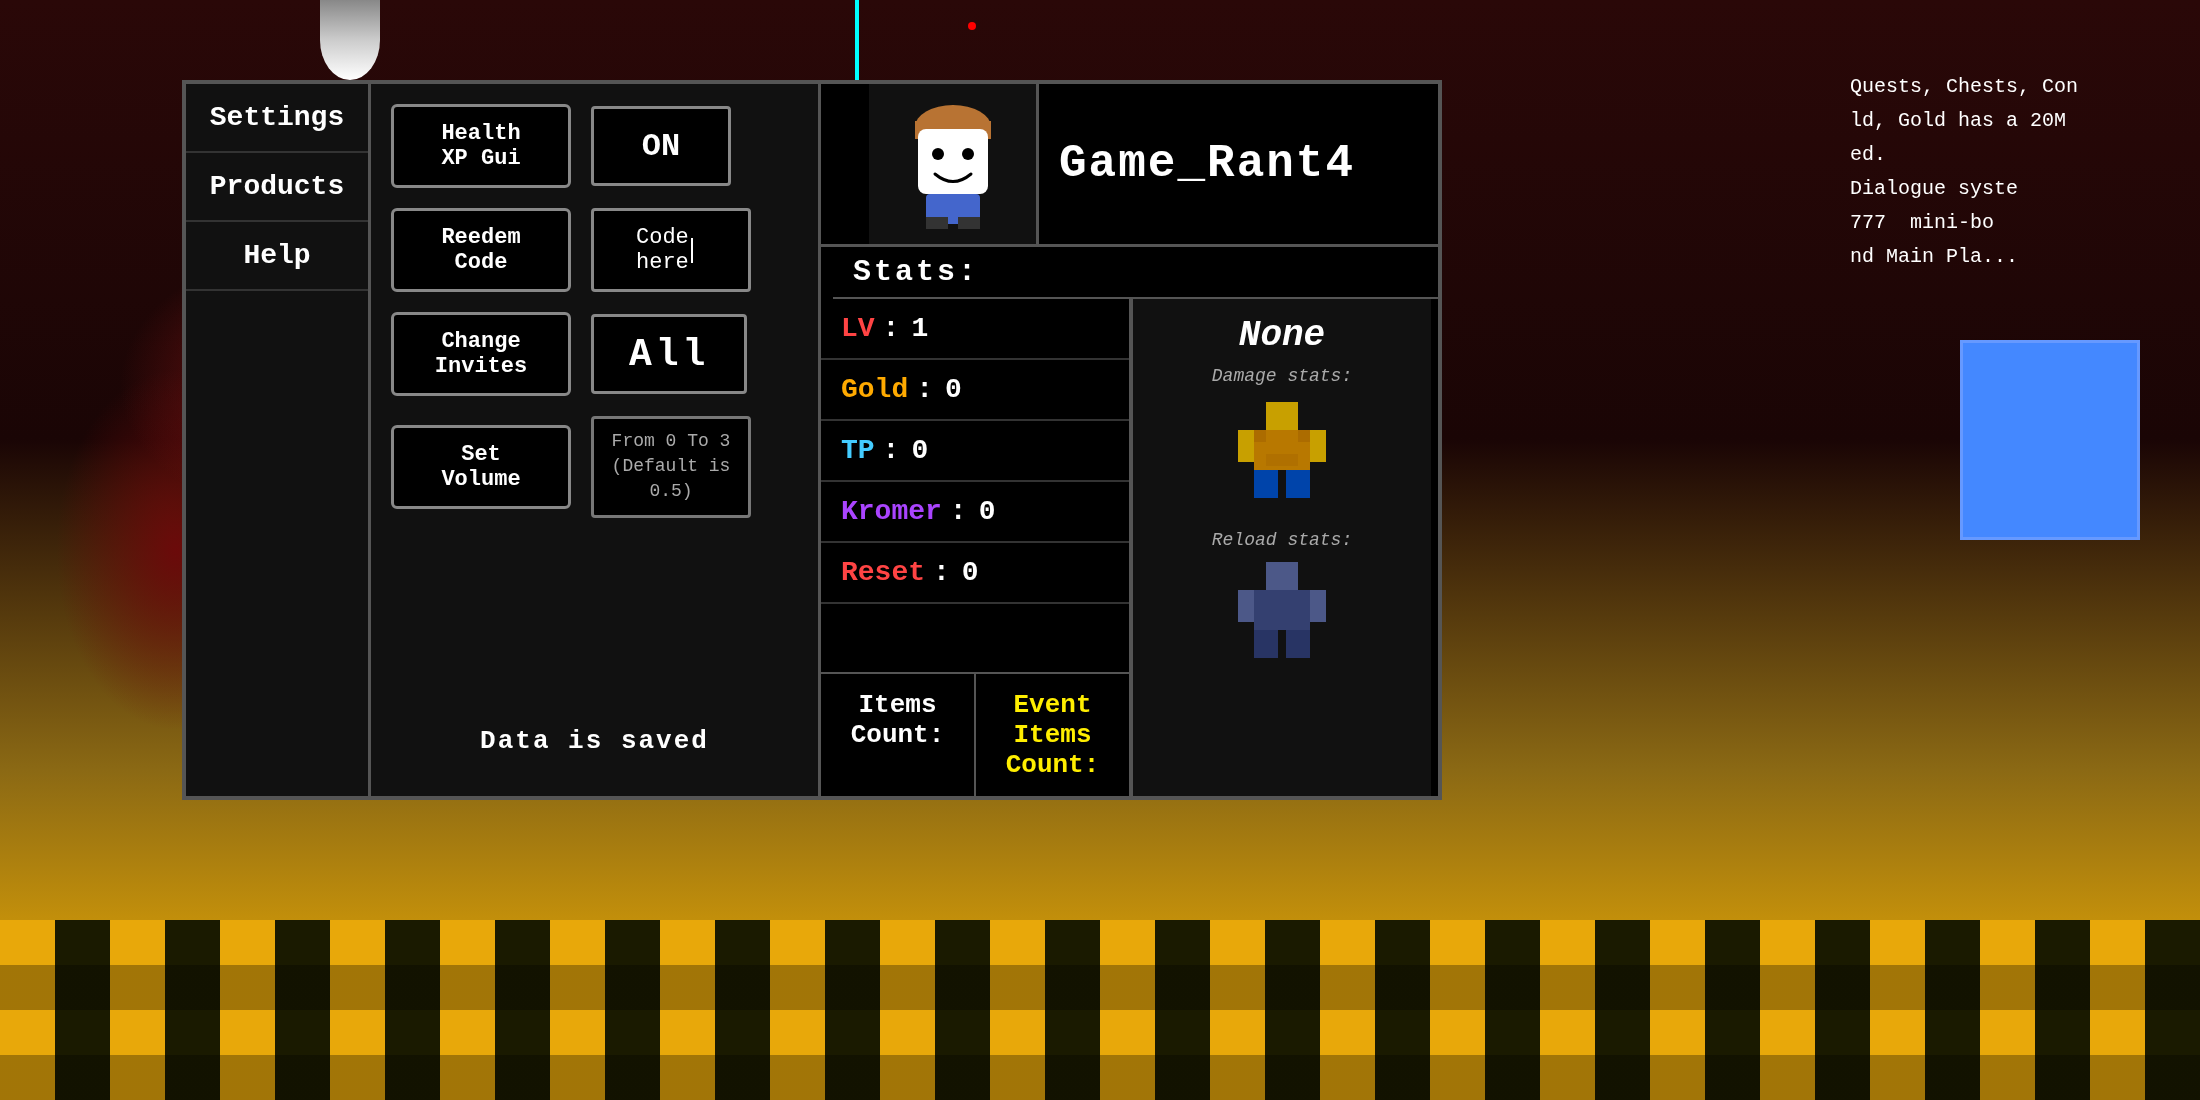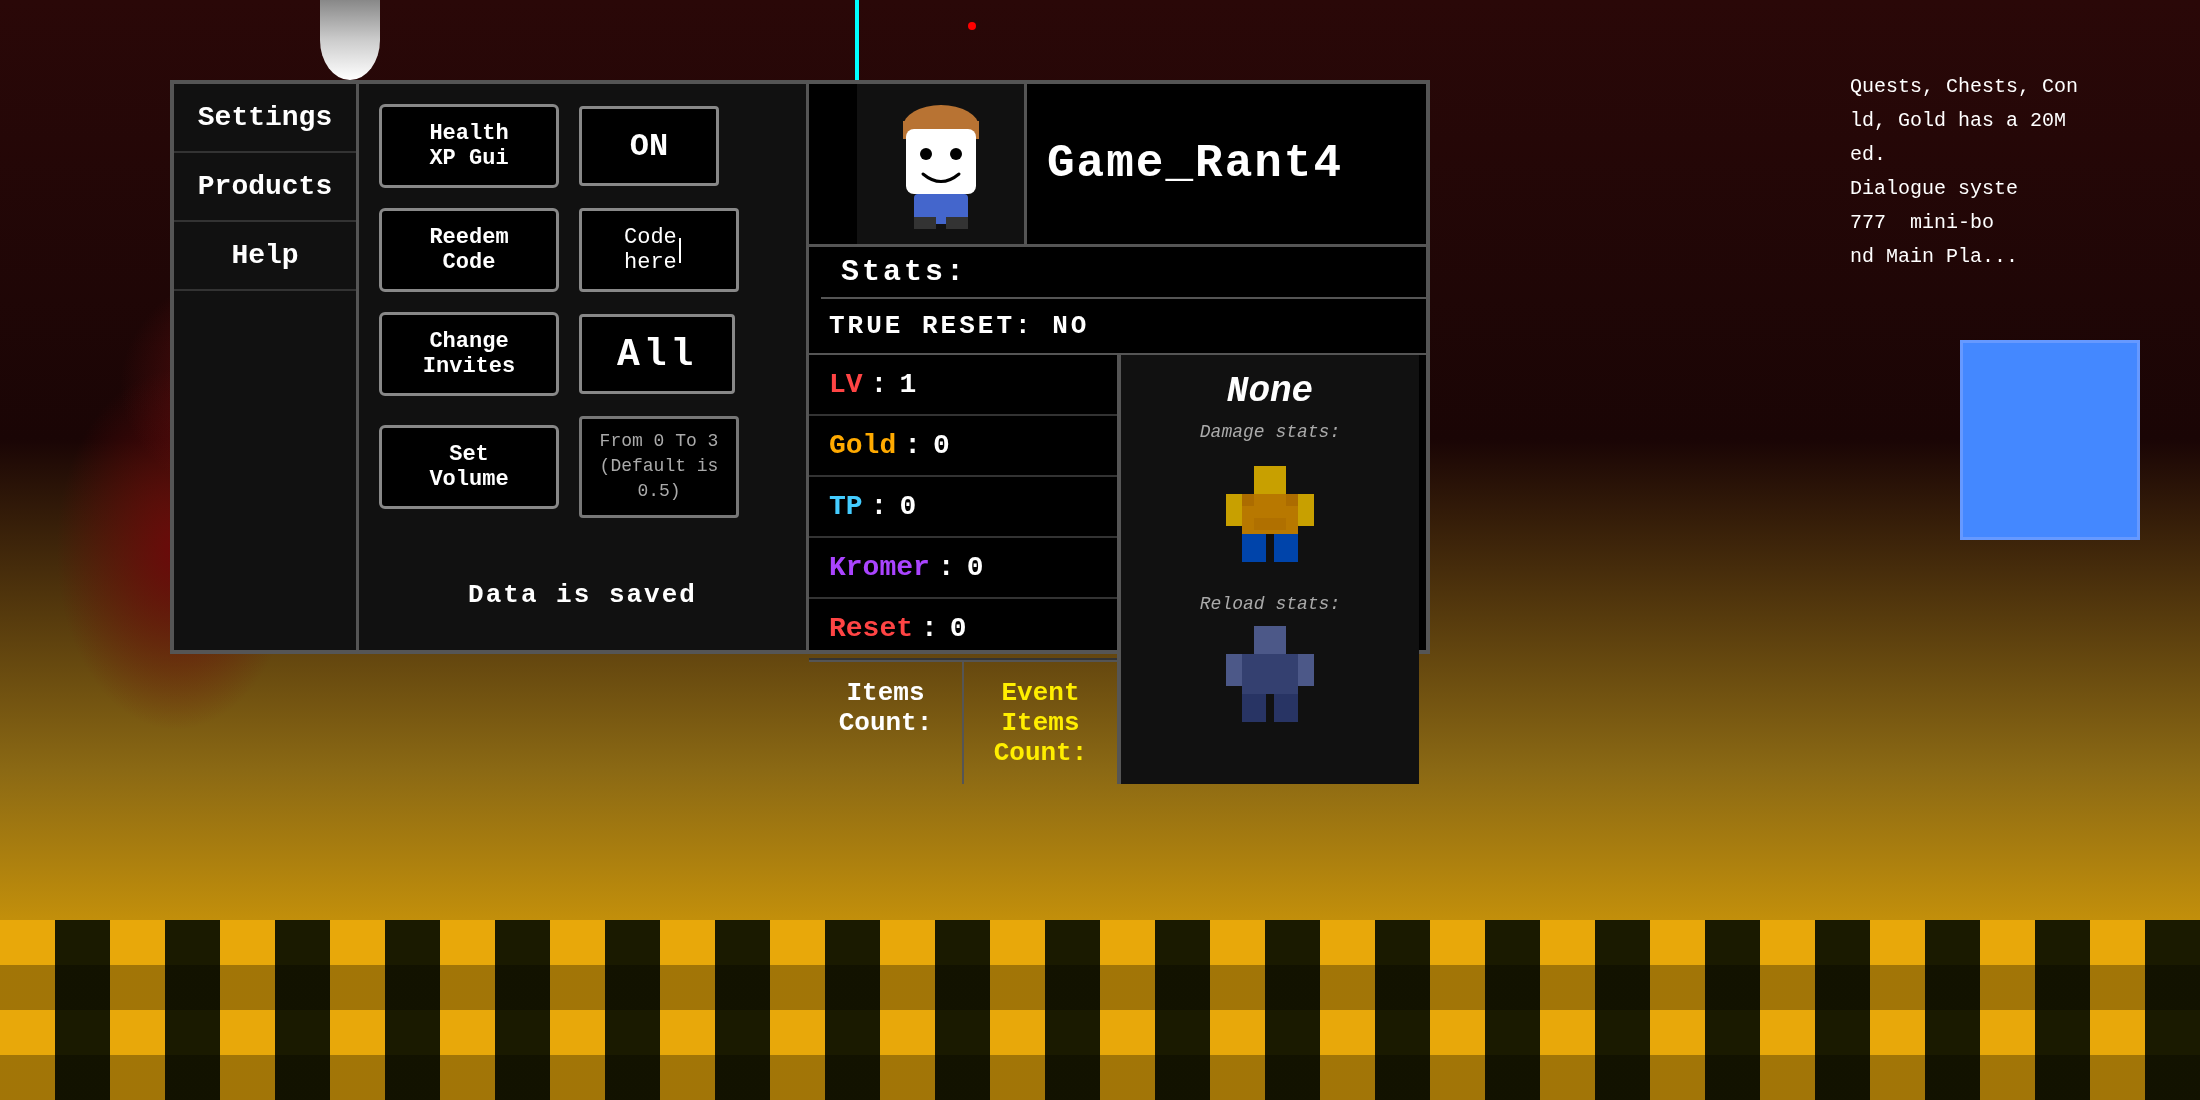--- a/index.html
+++ b/index.html
@@ -100,23 +100,23 @@
         0deg,
         rgba(0,0,0,0.3) 0px, rgba(0,0,0,0.3) 45px,
         transparent 45px, transparent 90px
       );
     }
 
     
     .main-panel {
       position: absolute;
       top: 80px;
-      left: 170px;
+      left: 182px;
       width: 1260px;
-      height: 574px;
+      height: 720px;
       background: #000;
       border: 4px solid #555;
       display: flex;
     }
 
     
     .sidebar {
       width: 185px;
       background: #111;
       border-right: 3px solid #555;
@@ -378,21 +378,20 @@
       font-size: 36px;
       font-weight: bold;
       text-align: center;
       margin-bottom: 10px;
     }
 
     .equip-sub {
       color: #aaa;
       font-size: 18px;
       text-align: center;
-      margin-bottom: 8px;
     }
 
     .equip-sprite {
       width: 120px;
       height: 120px;
       margin: 8px auto;
     }
 
     .equip-sub2 {
       color: #aaa;
@@ -522,23 +521,20 @@
       </div>
       <div class="username-area">
         <span class="username-text">Game_Rant4</span>
       </div>
     </div>
 
     <div class="stats-label-row">
       <span class="stats-label">Stats:</span>
     </div>
 
-    <div class="true-reset-row">
-      <span class="true-reset-text">TRUE RESET: NO</span>
-    </div>
 
     <div class="stats-body">
 
       <div class="stats-left">
         <div class="stat-row">
           <span class="stat-label lv-color">LV</span>
           <span class="stat-colon">:</span>
           <span class="stat-value">1</span>
         </div>
         <div class="stat-row">

